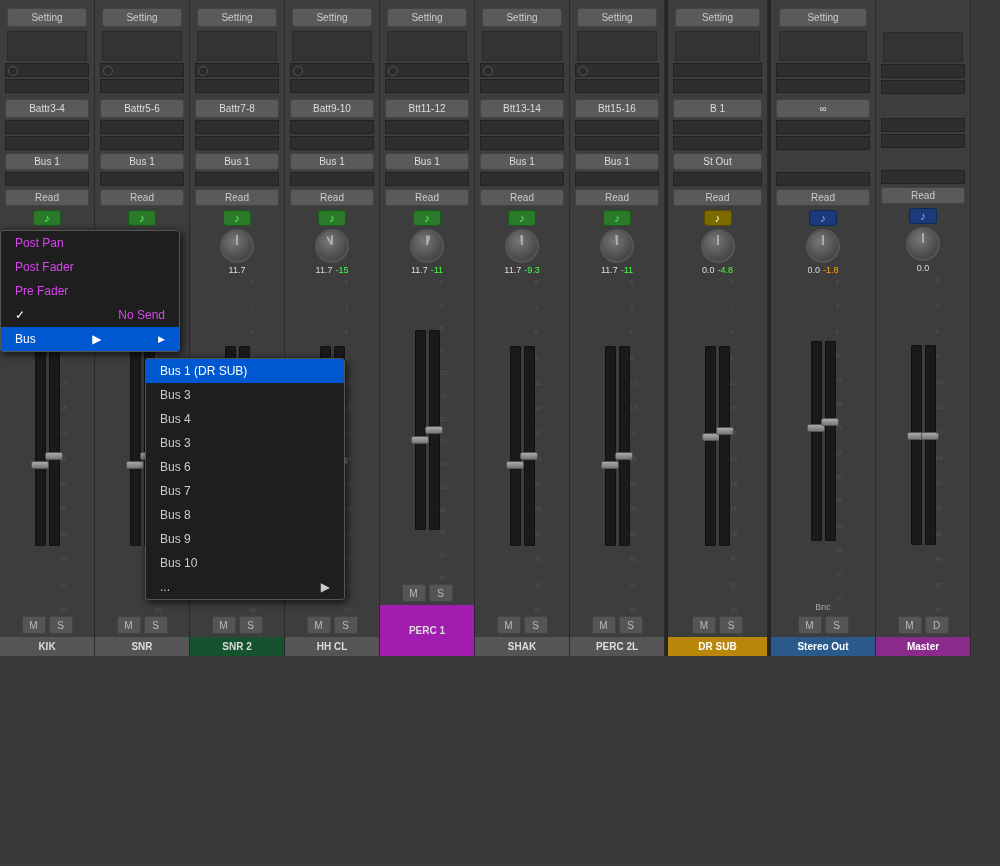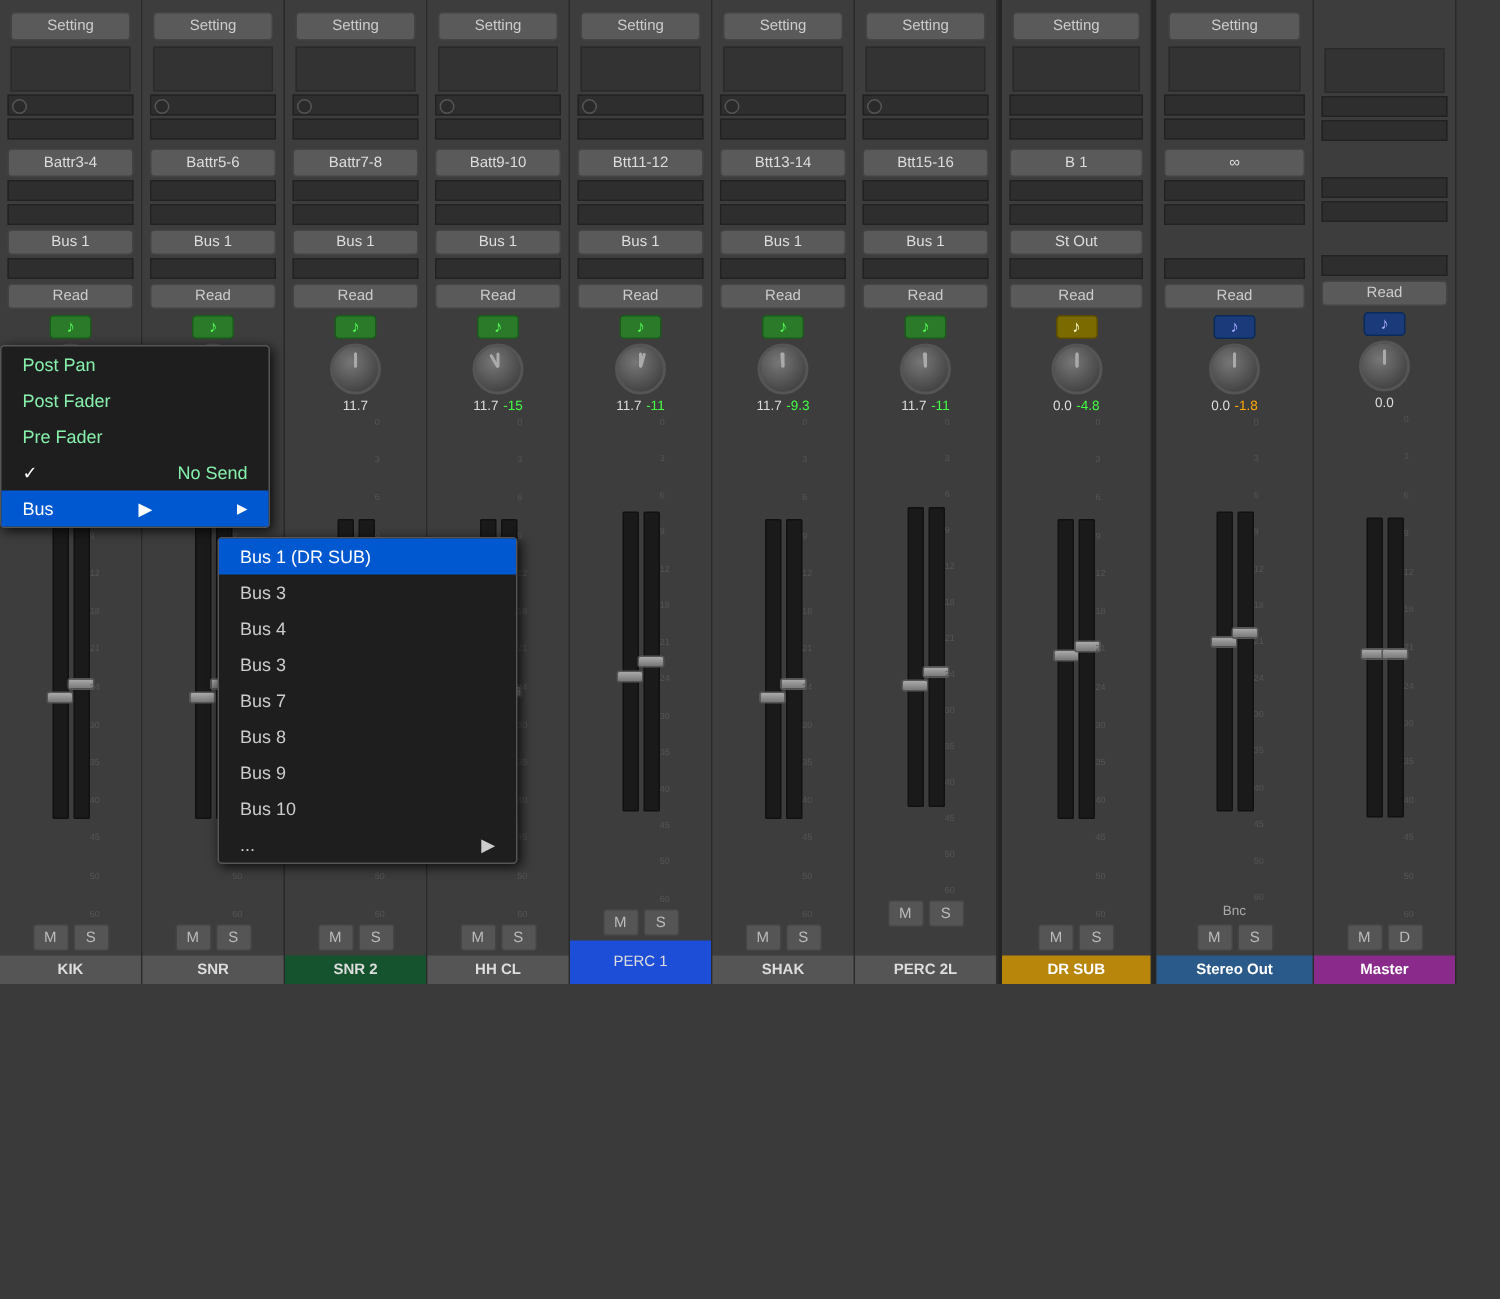--- a/index.html
+++ b/index.html
@@ -151,21 +151,21 @@
     .context-menu {
       background: #1e1e1e;
       border: 1px solid #555;
       border-radius: 3px;
       min-width: 180px;
       box-shadow: 2px 2px 8px rgba(0,0,0,0.8);
     }
 
     .context-menu-item {
       padding: 5px 14px;
-      color: #86efac;
+      color: #d946ef;
       cursor: pointer;
       display: flex;
       align-items: center;
       justify-content: space-between;
       font-size: 12px;
     }
 
     .context-menu-item:hover, .context-menu-item.selected-item {
       background: #0058d0;
       color: #fff;
@@ -476,21 +476,21 @@
             <span>40</span>
             <span>45</span>
             <span>50</span>
             <span>60</span>
           </div>
         </div>
         <div style="display: flex; gap: 3px; padding: 3px 0px;">
           <div class="ms-btn">M</div>
           <div class="ms-btn">S</div>
         </div>
-        <div class="channel-bottom-label " style="font-size: 10px; font-weight: normal; width: 100%; text-align: center; padding: 9px 0px; background: #1d4ed8;">PERC 1</div>
+        <div class="channel-bottom-label " style="font-size: 10px; font-weight: bold; width: 100%; text-align: center; padding: 20px 0px; background: #a21caf;">PERC 1</div>
       </div>
       <div style="display: flex; flex-direction: column; align-items: center; background: rgb(61, 61, 61); border-right: 1px solid rgb(42, 42, 42); width: 95px; min-width: 95px; position: relative; height: 100%;">
         <div class="setting-btn">Setting</div>
         <div class="plugin-slot"></div>
         <div class="send-row"><div style="width: 10px; height: 10px; border-radius: 50%; border: 1px solid rgb(85, 85, 85); background: rgb(42, 42, 42); display: inline-block; margin: 2px; vertical-align: middle;"></div></div>
         <div class="send-row"></div>
         <div class="channel-name-label">Btt13-14</div>
         <div class="send-row"></div>
         <div class="send-row"></div>
         <div class="bus-label">Bus 1</div>
@@ -578,21 +578,21 @@
             <span>40</span>
             <span>45</span>
             <span>50</span>
             <span>60</span>
           </div>
         </div>
         <div style="display: flex; gap: 3px; padding: 3px 0px;">
           <div class="ms-btn">M</div>
           <div class="ms-btn">S</div>
         </div>
-        <div class="channel-bottom-label " style="font-size: 10px; font-weight: bold; width: 100%; text-align: center; padding: 4px 0px; background: rgb(85, 85, 85); margin-top: 16px;">PERC 2L</div>
+        <div class="channel-bottom-label " style="font-size: 10px; font-weight: bold; width: 100%; text-align: center; padding: 4px 0px; background: rgb(85, 85, 85);">PERC 2L</div>
       </div>
       <div style="width: 3px; background: rgb(37, 37, 37); height: 100%; flex-shrink: 0;"></div>
       <div style="display: flex; flex-direction: column; align-items: center; background: rgb(61, 61, 61); border-right: 1px solid rgb(42, 42, 42); width: 100px; min-width: 100px; position: relative; height: 100%;">
         <div class="setting-btn">Setting</div>
         <div class="plugin-slot"></div>
         <div class="send-row"></div>
         <div class="send-row"></div>
         <div class="channel-name-label">B 1</div>
         <div class="send-row"></div>
         <div class="send-row"></div>
@@ -762,20 +762,21 @@
         <span>Bus</span>
         <span>▶</span>
       </div>
     </div>
 
     <div class="submenu">
       <div class="submenu-item highlighted">Bus 1  (DR SUB)</div>
       <div class="submenu-item">Bus 3</div>
       <div class="submenu-item">Bus 4</div>
       <div class="submenu-item">Bus 3</div>
+      <div class="submenu-item">Bus 6</div>
       <div class="submenu-item">Bus 7</div>
       <div class="submenu-item">Bus 8</div>
       <div class="submenu-item">Bus 9</div>
       <div class="submenu-item">Bus 10</div>
       <div class="submenu-item ellipsis">
         <span>...</span>
         <span>▶</span>
       </div>
     </div>
   </div>

